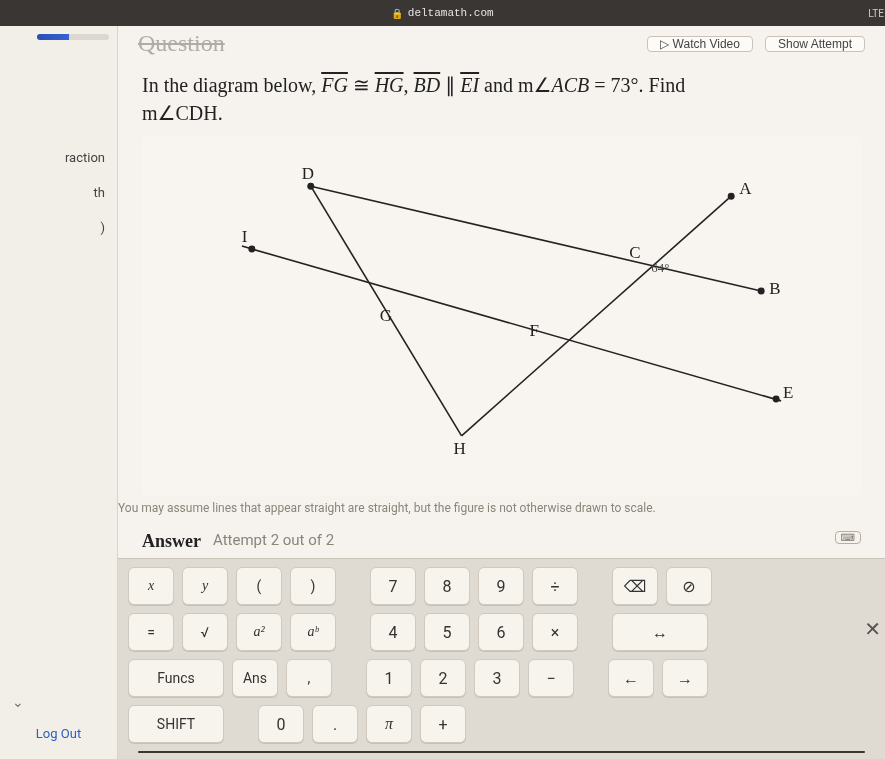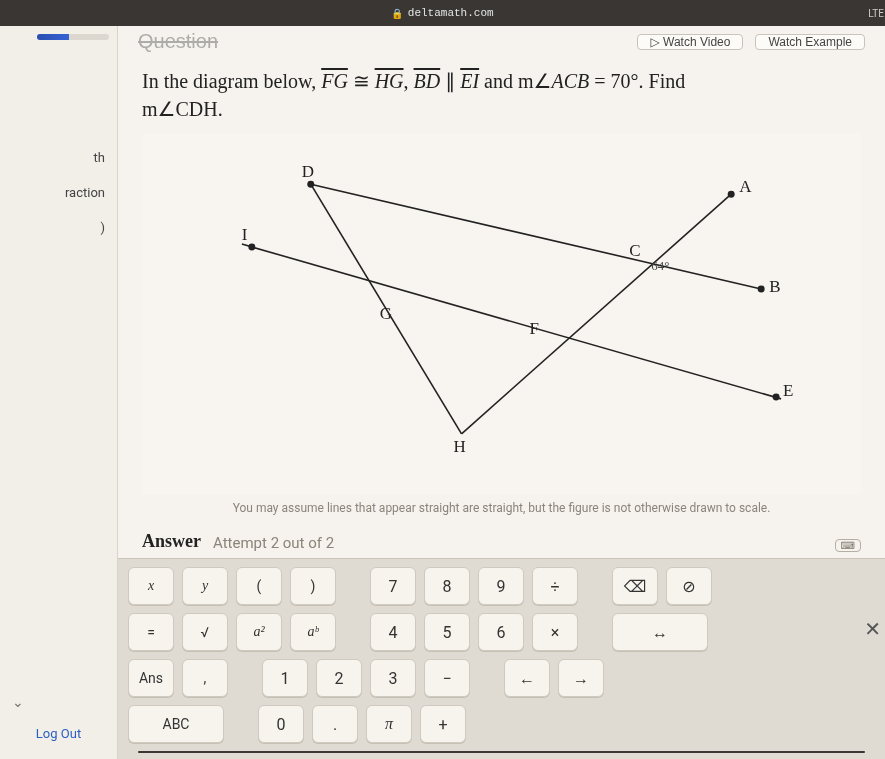--- a/index.html
+++ b/index.html
@@ -53,21 +53,21 @@
       background: #f6f3ee;
       display: flex; flex-direction: column;
       position: relative;
     }
     .top-row {
       display:flex; justify-content: space-between; align-items:center;
       padding: 4px 20px 2px 20px;
       color: #666; font-size: 12px;
     }
     .top-row .title-partial {
-      font-family: Liberation Sans, sans-serif; font-style: normal; font-size: 20px; color: #444;
+      font-family: Liberation Serif, serif; font-style: normal; font-size: 24px; color: #444;
       text-decoration: line-through; opacity: .4;
     }
     .top-row .btn-ghost {
       border: 1px solid #c9c3ba;
       background: #fdfbf7;
       color: #444;
       padding: 0 12px;
       border-radius: 4px;
       font-size: 12px;
     }
@@ -83,27 +83,26 @@
     .diagram-wrap {
       flex: 1;
       padding: 6px 24px 2px 24px;
     }
     .diagram {
       width: 100%; height: 100%;
       background: #f8f5f0;
       border-radius: 4px;
     }
     .figure-note {
-      text-align: center;
       font-size: 12px;
       color: #8b857b;
       padding: 4px 0 10px 0;
     }
     .answer-row {
-      display:flex; align-items:flex-end; gap:12px;
+      display:flex; align-items:flex-start; gap:12px;
       padding: 6px 24px 6px 24px;
     }
     .answer-row .lbl { font-family: Georgia, serif; font-size: 18px; color:#222; font-weight:600;}
     .answer-row .attempt { font-size: 15px; color:#8a847a;}
     .answer-row .kbd-icon { margin-left:auto; border:1px solid #b5aea3; border-radius:4px; padding: 0 5px; font-size:10px; color:#7a7369;}
     .keyboard {
       background: #e0dbd2;
       border-top: 1px solid #cbc4b9;
       padding: 8px 10px 6px 10px;
     }
@@ -141,42 +140,42 @@
   <span class="url">deltamath.com</span>
   <span class="right-status">LTE</span>
 </div>
 
 <div class="layout">
   <div class="sidebar">
     <div class="nav-items">
       <div class="progress-bar">
           <div class="fill"></div>
         </div>
+      <div class="nav-item">raction</div>
       <div class="nav-item">th</div>
-      <div class="nav-item">raction</div>
       <div class="nav-item">)</div>
     </div>
     <div>
       <div class="chev">⌄</div>
       <div class="logout">Log Out</div>
     </div>
   </div>
 
   <div class="content">
     <div class="top-row">
       <span class="title-partial">Question</span>
       <div class="btn-row">
         <button class="btn-ghost"><span>▷ </span><span>Watch Video</span></button>
-        <button class="btn-ghost">Watch Example</button>
+        <button class="btn-ghost">Show Attempt</button>
       </div>
     </div>
 
     <div class="question-text">
       <span>In the diagram below, </span>
-      <span class="overline">FG</span><span> ≅ </span><span class="overline">HG</span><span>,  </span><span class="overline">BD</span><span> ∥ </span><span class="overline">EI</span><span> and m∠</span><span style="font-style:italic">ACB</span><span> = 70°. Find</span>
+      <span class="overline">FG</span><span> ≅ </span><span class="overline">HG</span><span>,  </span><span class="overline">BD</span><span> ∥ </span><span class="overline">EI</span><span> and m∠</span><span style="font-style:italic">ACB</span><span> = 73°. Find</span>
       <br>
       <span>m∠CDH.</span>
     </div>
 
     <div class="diagram-wrap">
       <svg class="diagram" viewBox="0 0 720 300">
 
         <line x1="169" y1="20" x2="620" y2="125" stroke="#222" stroke-width="1.6"></line>
 
         <line x1="100" y1="80" x2="640" y2="235" stroke="#222" stroke-width="1.6"></line>
@@ -237,33 +236,34 @@
         <div class="key ital sm">aᵇ</div>
         <div class="gap"></div>
         <div class="key">4</div>
         <div class="key">5</div>
         <div class="key">6</div>
         <div class="key">×</div>
         <div class="gap"></div>
         <div class="key wide">↔</div>
       </div>
       <div class="kb-row">
+        <div class="key wide sm">Funcs</div>
         <div class="key sm">Ans</div>
         <div class="key sm">,</div>
         <div class="gap"></div>
         <div class="key">1</div>
         <div class="key">2</div>
         <div class="key">3</div>
         <div class="key">−</div>
         <div class="gap"></div>
         <div class="key">←</div>
         <div class="key">→</div>
       </div>
       <div class="kb-row">
-        <div class="key wide sm">ABC</div>
+        <div class="key wide sm">SHIFT</div>
         <div class="gap"></div>
         <div class="key">0</div>
         <div class="key">.</div>
         <div class="key ital">π</div>
         <div class="key">+</div>
         <div class="gap"></div>
       </div>
       <div class="hr-under"></div>
     </div>
   </div>

